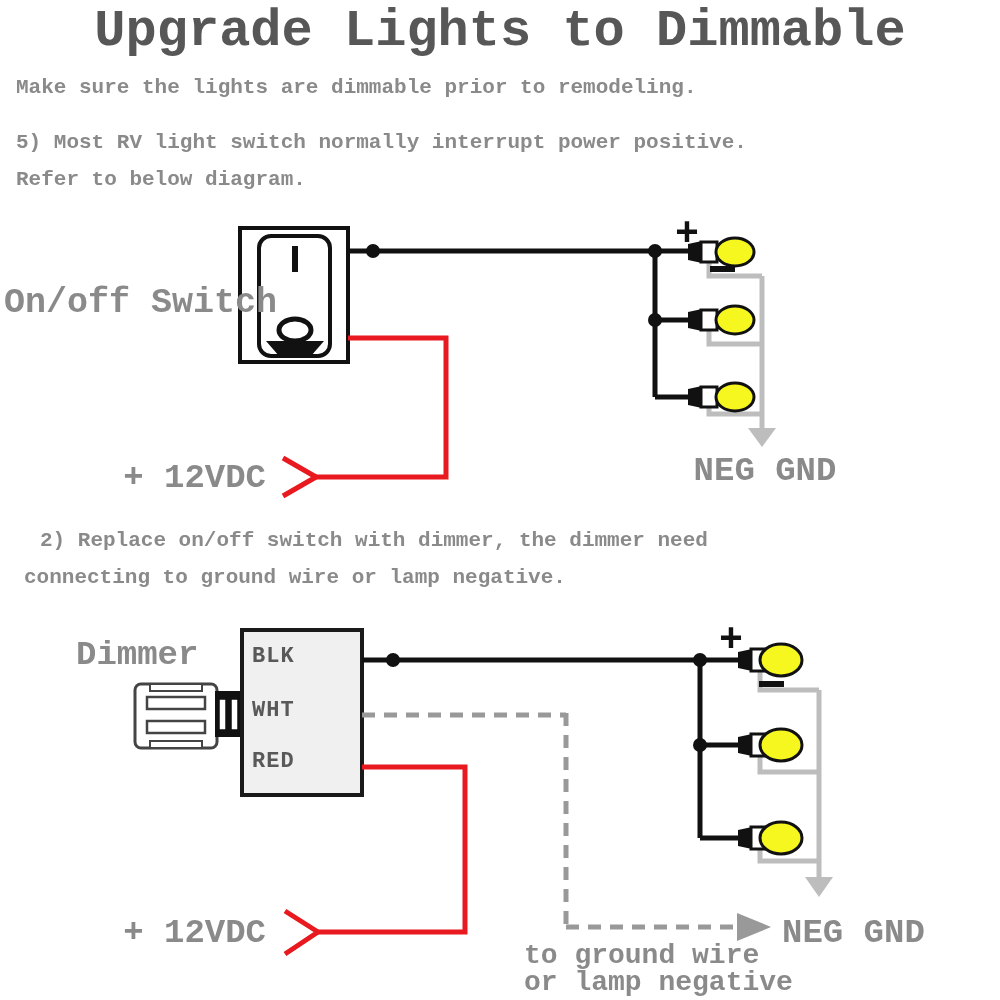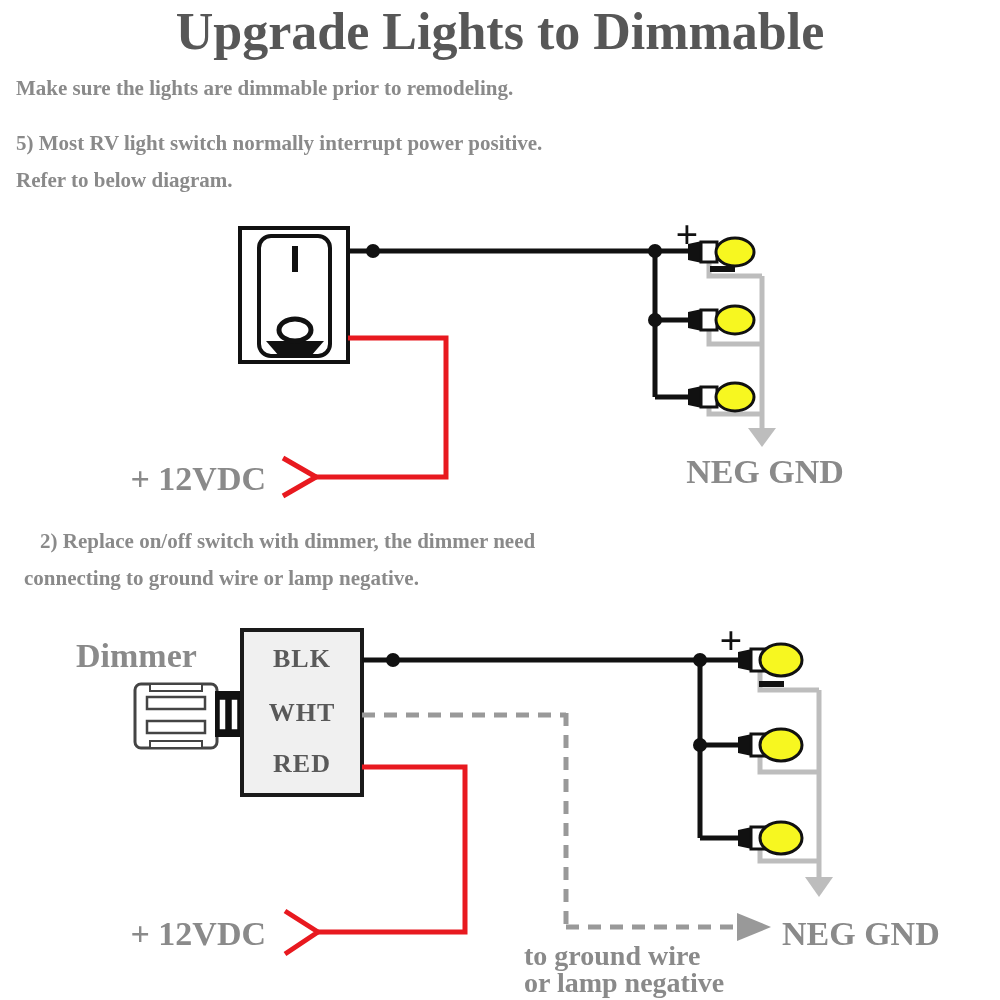--- a/index.html
+++ b/index.html
@@ -1,18 +1,18 @@
 <!DOCTYPE html>
 <html><head>
 <meta charset="utf-8">
 <style>
   html,body{margin:0;padding:0;background:#fff;}
   .canvas{
     position:relative;width:1000px;height:1000px;background:#ffffff;overflow:hidden;
-    font-family:Liberation Serif, serif;font-weight:700;
+    font-family:Liberation Mono, monospace;font-weight:700;
   }
   svg.diagram{position:absolute;left:0;top:0;z-index:1;}
   .lbl{position:absolute;z-index:2;color:#8a8a8a;white-space:nowrap;line-height:1.15;}
   .title{left:0;top:2px;width:1000px;text-align:center;font-size:52px;color:#575757;letter-spacing:0px;}
   .body-txt{font-size:21px;color:#8a8a8a;}
   .intro{left:16px;top:76px;}
   .s1l1{left:16px;top:131px;}
   .s1l2{left:16px;top:168px;}
   .s2l1{left:40px;top:529px;}
   .s2l2{left:24px;top:566px;}
@@ -23,22 +23,22 @@
   .d2plus{left:710px;top:618px;}
   .minusbar{position:absolute;z-index:2;background:#111;height:6px;width:25px;}
   .d1minus{left:710px;top:266px;}
   .d2minus{left:759px;top:681px;}
   .supply{width:188px;text-align:right;font-size:34px;}
   .d1supply{left:78px;top:459px;}
   .d2supply{left:78px;top:914px;}
   .gnd{font-size:34px;}
   .d1gnd{left:654px;top:452px;width:222px;text-align:center;}
   .d2gnd{left:782px;top:914px;width:200px;text-align:left;}
-  .term{position:absolute;z-index:2;left:244px;width:116px;text-align:center;
-        font-size:26px;color:#595959;letter-spacing:1px;}
+  .term{position:absolute;z-index:2;left:244px;width:116px;text-align:left;
+        font-size:22px;color:#595959;letter-spacing:1px;padding-left:8px;}
   .blk{top:644px;} .wht{top:698px;} .red{top:749px;}
   .note{font-size:28px;}
   .note1{left:524px;top:940px;}
   .note2{left:524px;top:967px;}
 </style>
 </head>
 <body>
 
 <div class="canvas">
 
@@ -159,20 +159,21 @@
     </g>
   </svg>
 
   <div class="lbl title">Upgrade Lights to Dimmable</div>
   <div class="lbl body-txt intro">Make sure the lights are dimmable prior to remodeling.</div>
   <div class="lbl body-txt s1l1">5) Most RV light switch normally interrupt power positive.</div>
   <div class="lbl body-txt s1l2">Refer to below diagram.</div>
   <div class="lbl body-txt s2l1">2) Replace on/off switch with dimmer, the dimmer need</div>
   <div class="lbl body-txt s2l2">connecting to ground wire or lamp negative.</div>
 
+  <div class="lbl onoff">On/off Switch</div>
   <div class="lbl plus-sign d1plus">+</div>
   <div class="minusbar d1minus"></div>
   <div class="lbl supply d1supply">+ 12VDC</div>
   <div class="lbl gnd d1gnd">NEG GND</div>
 
   <div class="lbl dimmer">Dimmer</div>
   <div class="term blk">BLK</div>
   <div class="term wht">WHT</div>
   <div class="term red">RED</div>
   <div class="lbl plus-sign d2plus">+</div>

